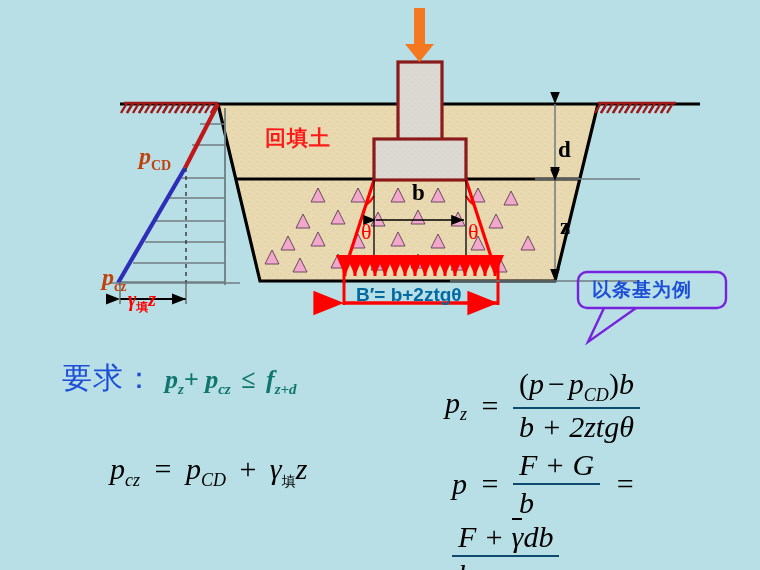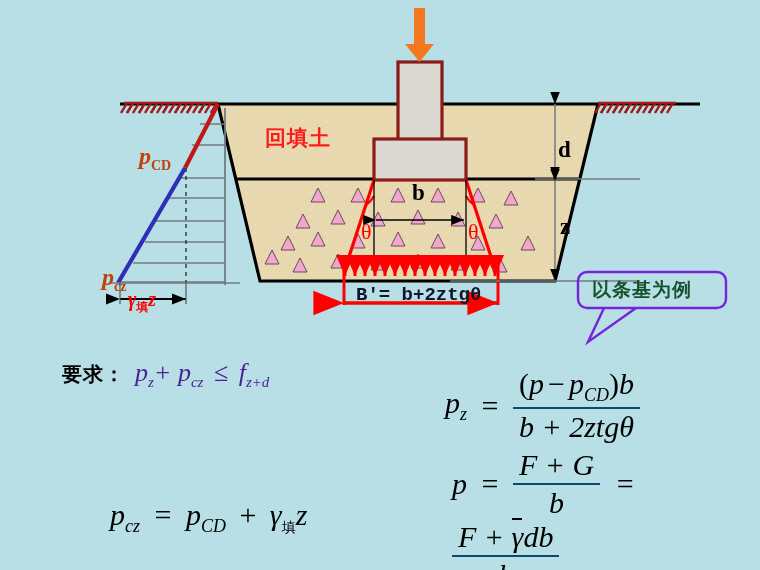--- a/index.html
+++ b/index.html
@@ -32,43 +32,43 @@
   .gamma-red sub{font-size:12px;font-style:normal;}
   .dim-black{
     color:#000;font-family:"Liberation Serif", serif;
     font-weight:700;font-size:23px;
   }
   .theta-red{
     color:#ff0000;font-family:"Liberation Serif", serif;
     font-size:22px;font-weight:400;
   }
   .bprime{
-    color:#0f172a;font-family:Liberation Mono, monospace;
+    color:#0369a1;font-family:Liberation Sans, sans-serif;
     font-weight:700;font-size:19px;letter-spacing:0px;
   }
   .callout-text{
-    color:#14532d;font-family:"DejaVu Sans", sans-serif;
+    color:#1d4ed8;font-family:"DejaVu Sans", sans-serif;
     font-weight:700;font-size:19px;letter-spacing:1px;
   }
 
   
   .eqn{position:absolute;font-family:"Liberation Serif", serif;color:#000;}
   .req-cn{
-    color:#000000;font-family:"DejaVu Sans", sans-serif;
-    font-weight:700;font-size:20px;letter-spacing:1px;
+    color:#1d4ed8;font-family:"DejaVu Sans", sans-serif;
+    font-weight:400;font-size:30px;letter-spacing:1px;
   }
   .req-math{
-    color:#4c1d95;font-family:"Liberation Serif", serif;
-    font-weight:400;font-style:italic;font-size:26px;
+    color:#0f766e;font-family:"Liberation Serif", serif;
+    font-weight:700;font-style:italic;font-size:26px;
   }
   .req-math sub{font-size:15px;}
   .math{font-family:"Liberation Serif", serif;font-style:italic;font-size:30px;color:#000;}
   .math sub{font-size:18px;font-style:italic;}
   .math .op{font-style:normal;}
-  .frac{display:inline-block;vertical-align:middle;text-align:center;}
+  .frac{display:inline-block;vertical-align:middle;}
   .frac .num{display:block;padding:0 6px 1px 6px;}
   .frac .den{display:block;border-top:2px solid #0c4a6e;padding:1px 6px 0 6px;}
   .inl{display:inline-block;vertical-align:middle;}
   .ovl{position:relative;display:inline-block;}
   .ovl .bar{
     position:absolute;left:6%;right:16%;top:-2px;height:2px;background:#000;
   }
 </style>
 </head>
 <body>
@@ -340,21 +340,21 @@
 <div class="eqn" style="left:62px;top:358px;">
   <span class="req-cn">要求：</span>
   <span class="req-math" style="margin-left:6px;">
     <span>p</span><sub>z</sub><span>+</span>
     <span>p</span><sub>cz</sub>
     <span style="font-style:normal;margin:0 4px;">≤</span>
     <span>f</span><sub>z+d</sub>
   </span>
 </div>
 
-<div class="eqn math" style="left:110px;top:452px;margin-top:46px;">
+<div class="eqn math" style="left:110px;top:452px;">
   <span>p</span><sub>cz</sub>
   <span class="op" style="margin:0 7px;">=</span>
   <span>p</span><sub>CD</sub>
   <span class="op" style="margin:0 6px;">+</span>
   <span>γ</span><sub style="font-family:'DejaVu Sans',sans-serif;font-style:normal;font-size:14px;">填</sub><span>z</span>
 </div>
 
 <div class="eqn math" style="left:445px;top:352px;margin-top:15px;">
   <span class="inl"><span>p</span><sub>z</sub></span>
   <span class="op inl" style="margin:0 7px;">=</span>

